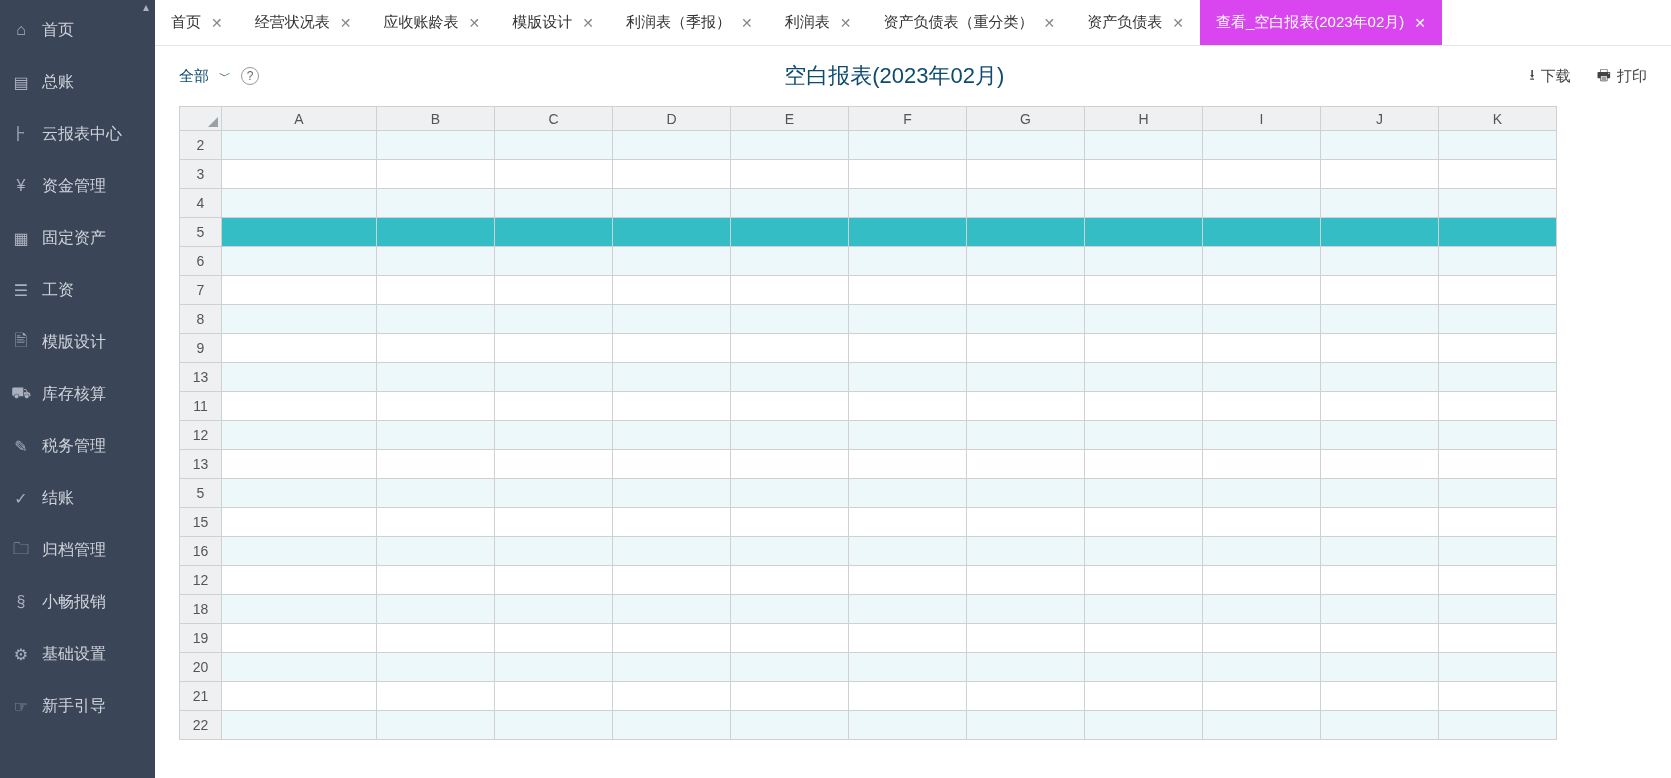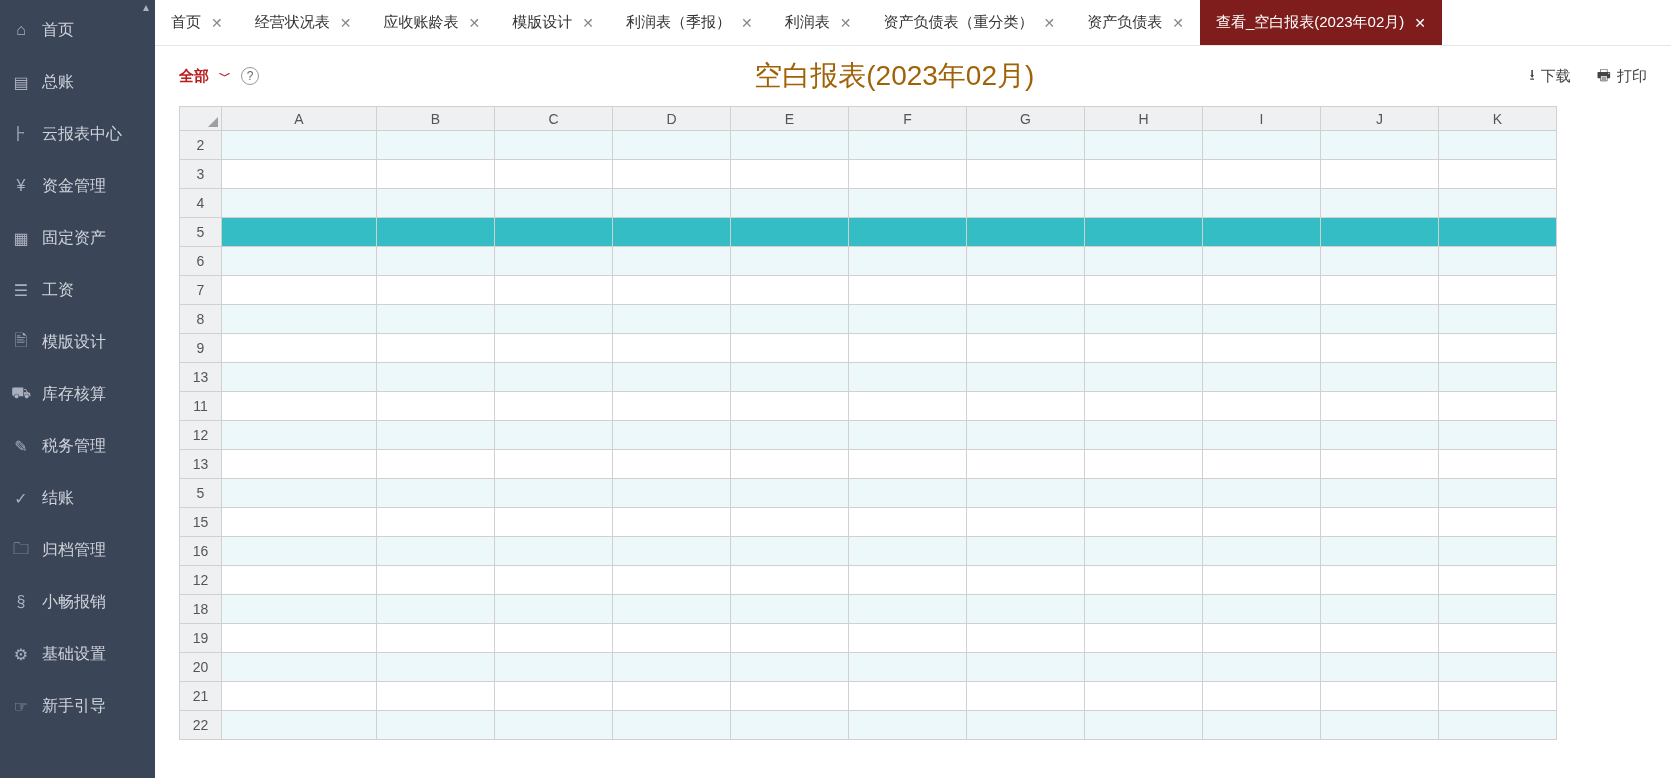--- a/index.html
+++ b/index.html
@@ -12,29 +12,29 @@
     .sidebar-item { display:flex; align-items:center; gap:12px; height:52px; padding:0 0 0 12px; font-size:16px; cursor:pointer; }
     .sidebar-item .icon { width:18px; display:flex; justify-content:center; font-size:16px; color:#aab0bd; }
 
     
     .main { flex:1; display:flex; flex-direction:column; min-width:0; }
 
     
     .tabbar { height:46px; display:flex; align-items:stretch; border-bottom:1px solid #e6e6e6; background:#fff; }
     .tab { display:flex; align-items:center; padding:0 16px; font-size:15px; color:#333; white-space:nowrap; cursor:pointer; gap:10px; }
     .tab .x { font-size:14px; color:#888; }
-    .tab.active { background:#7f1d1d; color:#fff; }
+    .tab.active { background:#d946ef; color:#fff; }
     .tab.active .x { color:#fff; }
 
     
     .toolbar { display:flex; align-items:center; height:60px; padding:0 24px; gap:10px; }
-    .filter { display:flex; align-items:center; gap:10px; color:#b91c1c; font-size:15px; cursor:pointer;font-weight:bold; }
+    .filter { display:flex; align-items:center; gap:10px; color:#0c4a6e; font-size:15px; cursor:pointer; }
     .chev { font-size:12px; }
     .help { width:18px; height:18px; border:1px solid #999; border-radius:50%; display:flex; align-items:center; justify-content:center; font-size:12px; color:#666; }
-    .title { flex:1; text-align:center; font-size:28px; color:#a16207; }
+    .title { flex:1; text-align:center; font-size:22px; color:#0c4a6e; }
     .actions { display:flex; gap:26px; align-items:center; color:#444; font-size:15px; }
     .act { display:flex; align-items:center; gap:6px; cursor:pointer; }
 
     
     .sheet-wrap { flex:1; overflow:hidden; padding:0 0 0 24px; }
     .sheet { border-collapse:collapse; table-layout:fixed; }
     .sheet th, .sheet td { border:1px solid #d0d0d0; font-weight:400; }
     .col-head { background:#eef0f1; height:24px; font-size:14px; color:#555; text-align:center; }
     .row-head { background:#eef0f1; width:42px; text-align:center; font-size:14px; color:#555; }
     .corner { background:#eef0f1; width:42px; height:24px; position:relative; }

